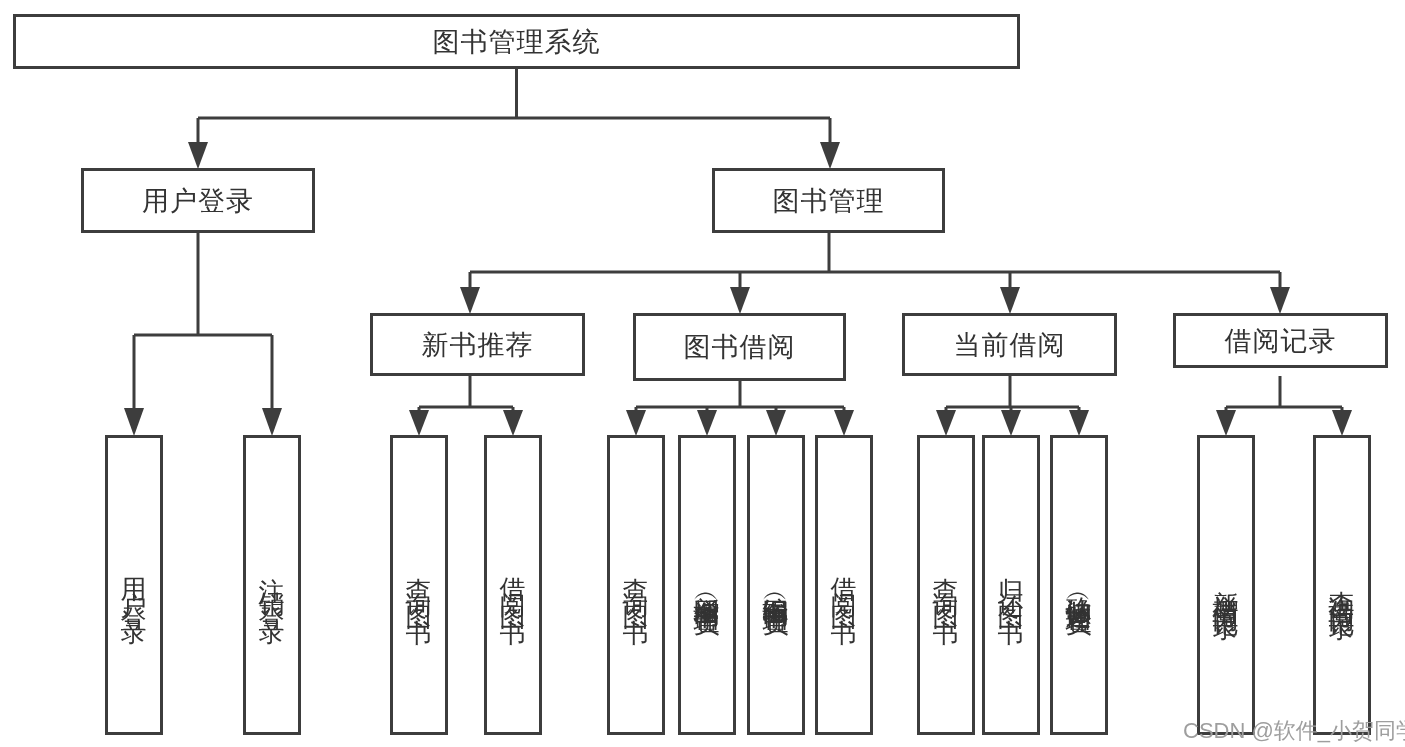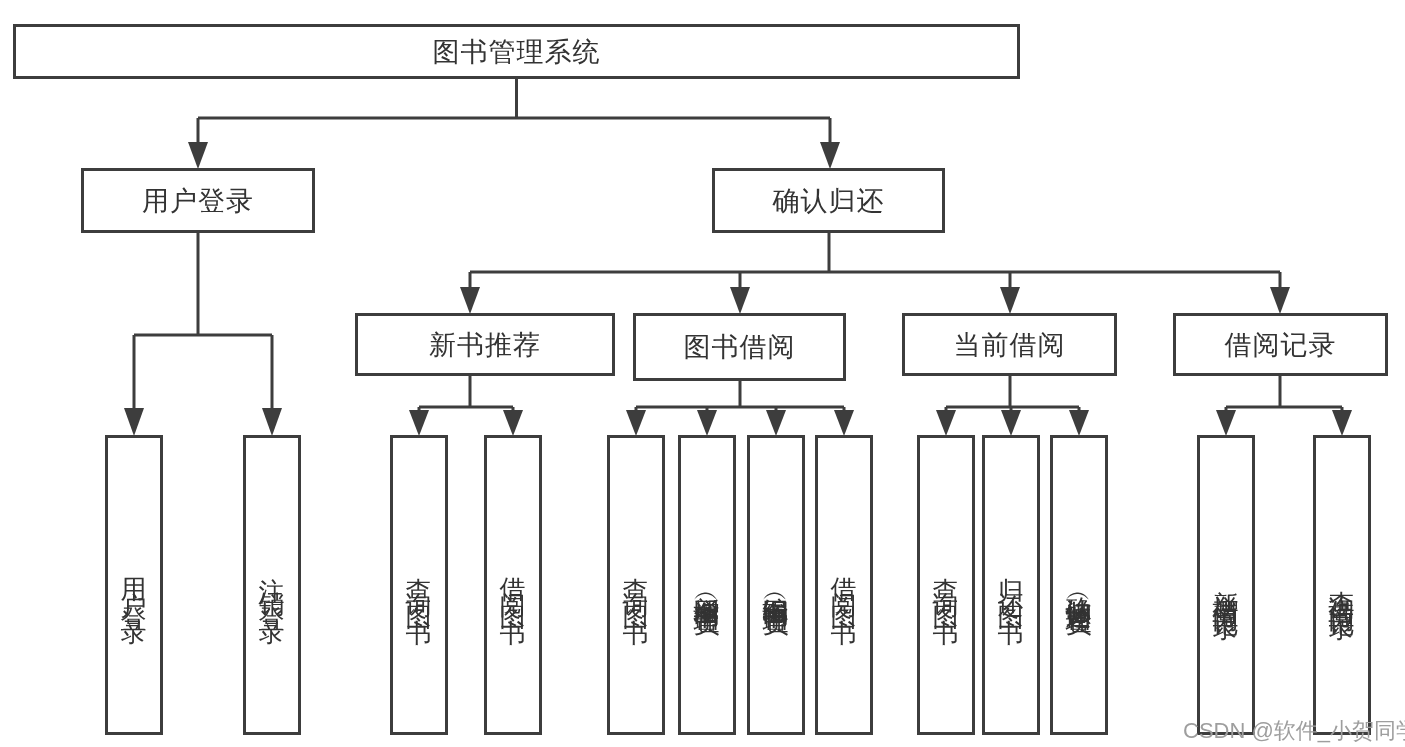--- a/index.html
+++ b/index.html
@@ -118,41 +118,41 @@
   <g>
     <line x1="1280" y1="376" x2="1280" y2="407"></line>
     <line x1="1226" y1="407" x2="1342" y2="407"></line>
     <line x1="1226" y1="407" x2="1226" y2="416"></line>
     <polygon points="1216,410 1236,410 1226,436"></polygon>
     <line x1="1342" y1="407" x2="1342" y2="416"></line>
     <polygon points="1332,410 1352,410 1342,436"></polygon>
   </g>
 </svg>
 
-<div class="hbox" style="left:13px;top:24px;width:1007px;height:55px">
+<div class="hbox" style="left:13px;top:14px;width:1007px;height:55px">
   <span>图书管理系统</span>
 </div>
 
 <div class="hbox" style="left:81px;top:168px;width:234px;height:65px">
   <span>用户登录</span>
 </div>
 <div class="hbox" style="left:712px;top:168px;width:233px;height:65px">
-  <span>确认归还</span>
+  <span>图书管理</span>
 </div>
 
-<div class="hbox" style="left:355px;top:313px;width:260px;height:63px">
+<div class="hbox" style="left:370px;top:313px;width:215px;height:63px">
   <span>新书推荐</span>
 </div>
 <div class="hbox" style="left:633px;top:313px;width:213px;height:68px">
   <span>图书借阅</span>
 </div>
 <div class="hbox" style="left:902px;top:313px;width:215px;height:63px">
   <span>当前借阅</span>
 </div>
-<div class="hbox" style="left:1173px;top:313px;width:215px;height:63px">
+<div class="hbox" style="left:1173px;top:313px;width:215px;height:55px">
   <span>借阅记录</span>
 </div>
 
 <div class="vbox sp4" style="left:105px">
   <span>用户登录</span>
 </div>
 <div class="vbox sp4" style="left:243px">
   <span>注销登录</span>
 </div>
 

